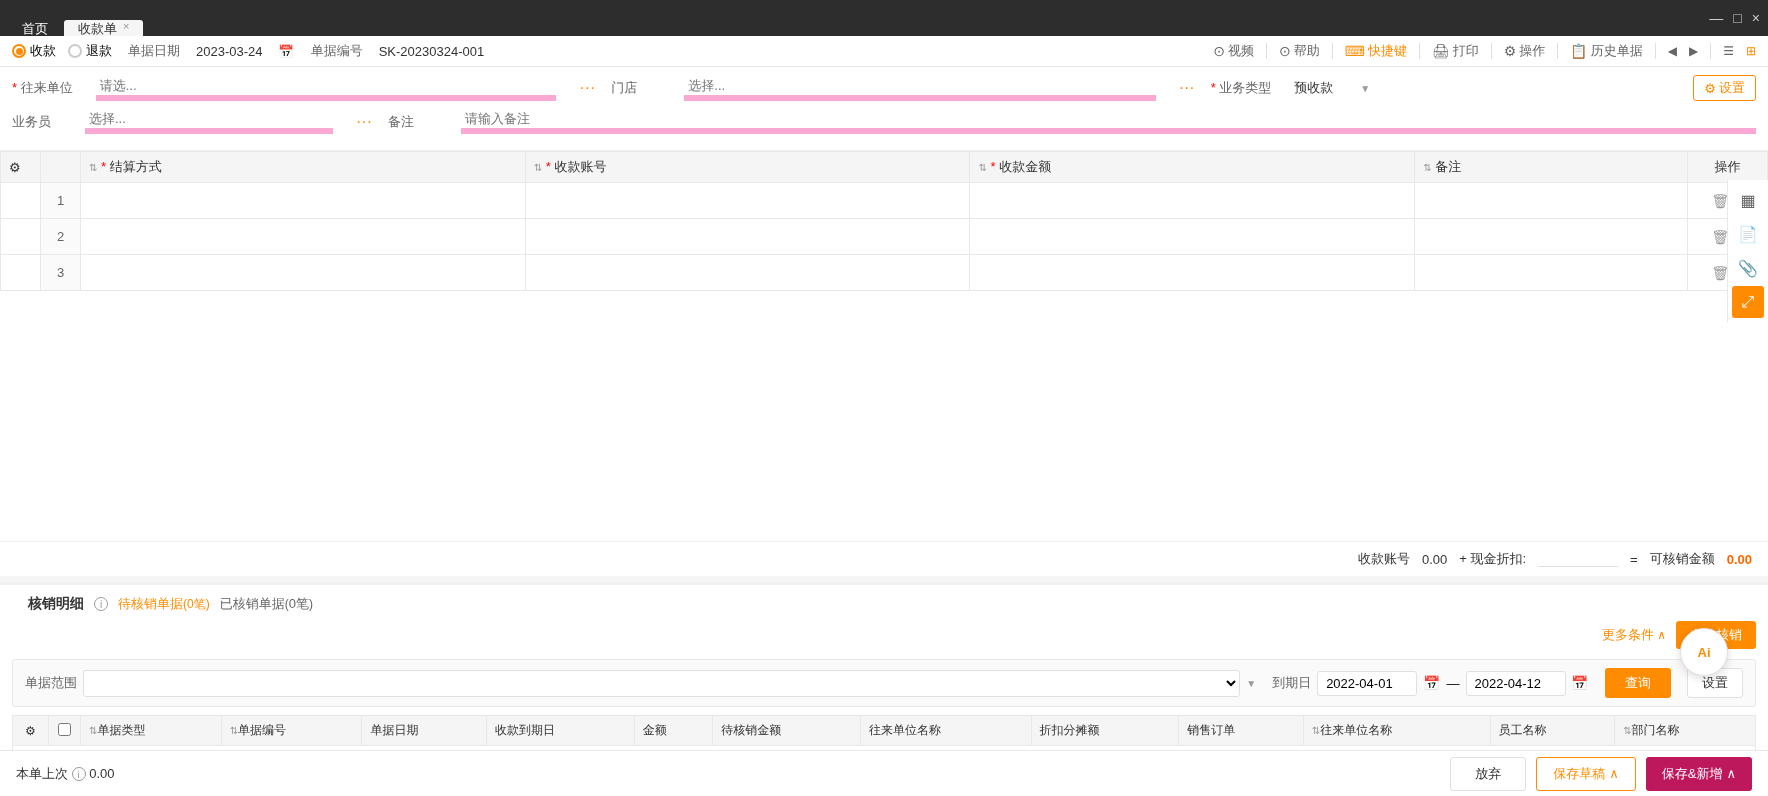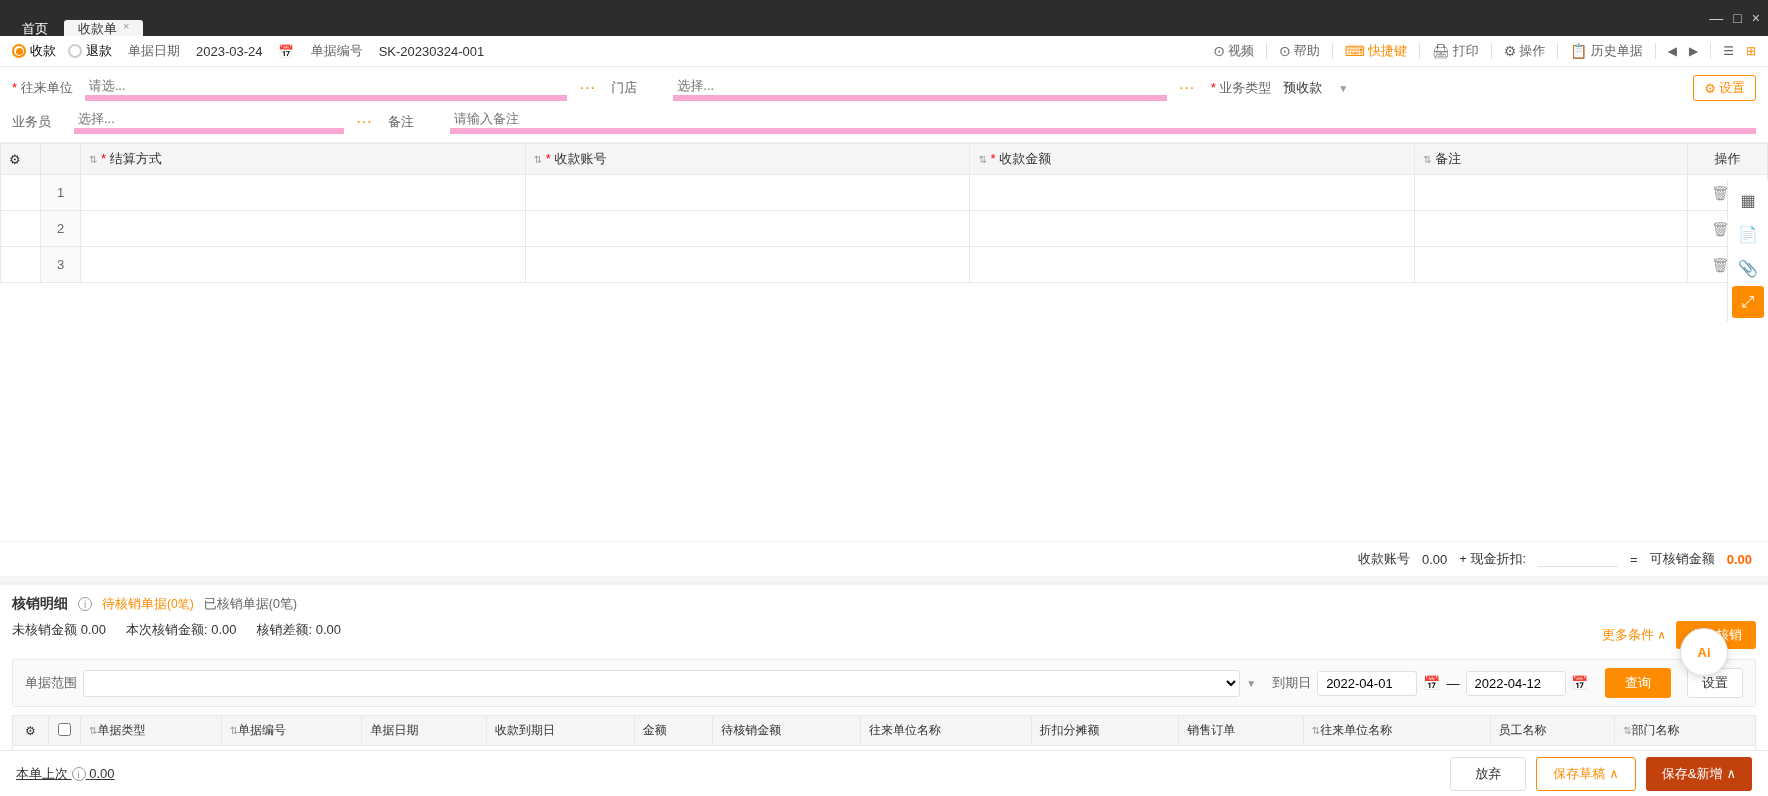--- a/index.html
+++ b/index.html
@@ -122,25 +122,25 @@
       padding: 8px 12px;
       background: #fff;
       border-bottom: 1px solid #f0f0f0;
     }
     .form-row {
       display: flex;
       align-items: center;
       margin-bottom: 8px;
       gap: 16px;
     }
-    .form-row:last-child { margin-bottom: 0; }
+    .form-row:last-child { margin-bottom: 8px; }
     .field-group {
       display: flex;
       align-items: center;
-      gap: 12px;
+      gap: 23px;
       flex: 1;
     }
     .field-group .label {
       color: #666;
       white-space: nowrap;
       min-width: 50px;
     }
     .field-group .label.required::before {
       content: '* ';
       color: #f00;
@@ -235,20 +235,21 @@
       margin-top: 6px;
       border-top: 3px solid #f0f0f0;
       padding: 10px 12px;
       flex-shrink: 0;
     }
     .section-title {
       display: flex;
       align-items: center;
       gap: 10px;
       margin-bottom: 8px;
+      margin-left: 16px;
     }
     .section-title h3 {
       font-size: 14px;
       font-weight: 600;
       color: #333;
     }
     .tab-link {
       color: #ff8c00;
       font-size: 12px;
       cursor: pointer;
@@ -355,21 +356,21 @@
       align-items: center;
       padding: 8px 16px;
       background: #fff;
       border-top: 1px solid #e8e8e8;
       position: absolute;
       bottom: 0;
       left: 0;
       right: 0;
       height: 46px;
     }
-    .bottom-info { color: #333; font-size: 13px; text-decoration: underline; }
+    .bottom-info { color: #333; font-size: 13px; }
     .bottom-info .info-icon { display: inline-flex; }
     .bottom-actions {
       margin-left: auto;
       display: flex;
       gap: 10px;
       padding-left: 19px;
     }
     .btn-abandon {
       background: #fff;
       border: 1px solid #e0e0e0;
@@ -383,21 +384,21 @@
       background: #fff;
       border: 1px solid #ff8c00;
       color: #ff8c00;
       padding: 7px 16px;
       border-radius: 3px;
       cursor: pointer;
       font-size: 13px;
       display: flex; align-items: center; gap: 4px;
     }
     .btn-save-new {
-      background: #c2410c;
+      background: #be185d;
       border: none;
       color: #fff;
       padding: 7px 16px;
       border-radius: 3px;
       cursor: pointer;
       font-size: 13px;
       display: flex; align-items: center; gap: 4px;
     }
 
     
@@ -636,34 +637,20 @@
       <span class="info-icon">i</span>
       <span class="tab-link">
         <span>待核销单据</span>(<span class="badge">0笔</span>)
       </span>
       <span class="tab-link inactive">
         <span>已核销单据</span>(<span>0笔</span>)
       </span>
     </div>
 
     <div style="display:flex;align-items:center;margin-bottom:10px;">
-      <div class="stats-row">
-        <div class="stat-item">
-          <span>未核销金额</span>
-          <span>0.00</span>
-        </div>
-        <div class="stat-item">
-          <span>本次核销金额:</span>
-          <span>0.00</span>
-        </div>
-        <div class="stat-item">
-          <span>核销差额:</span>
-          <span>0.00</span>
-        </div>
-      </div>
       <div class="filter-row-right">
         <span class="filter-more">
           <span>更多条件</span> ∧
         </span>
         <button class="auto-btn">
           <span>自动核销</span>
         </button>
       </div>
     </div>
 

